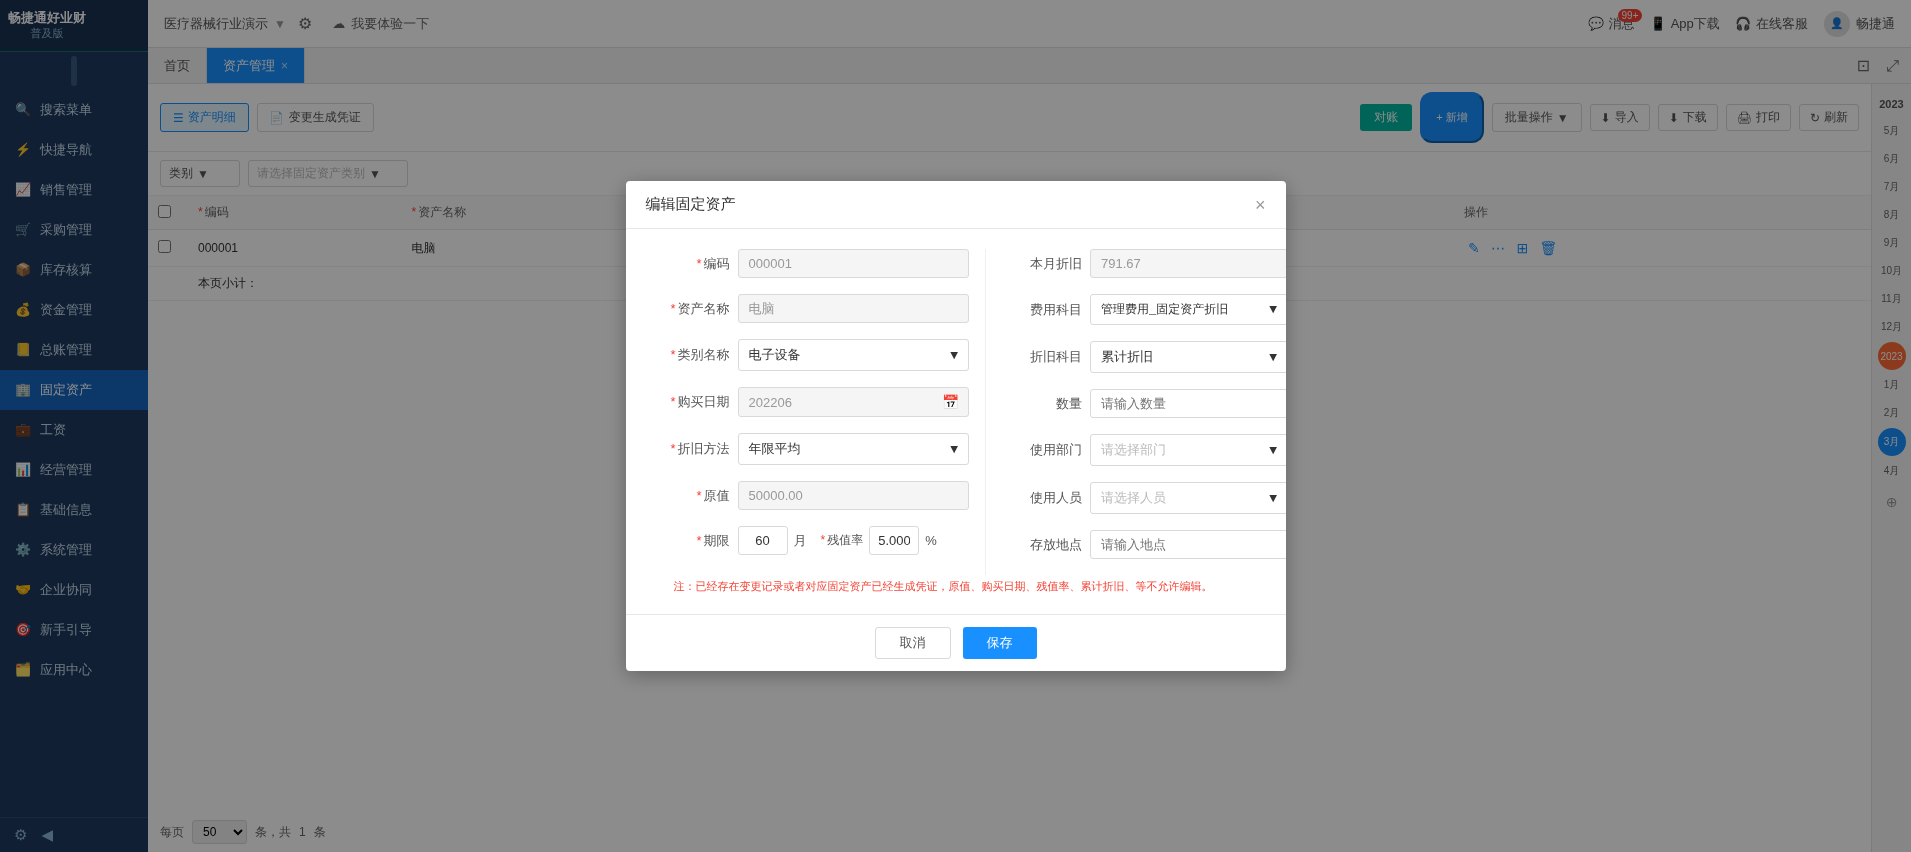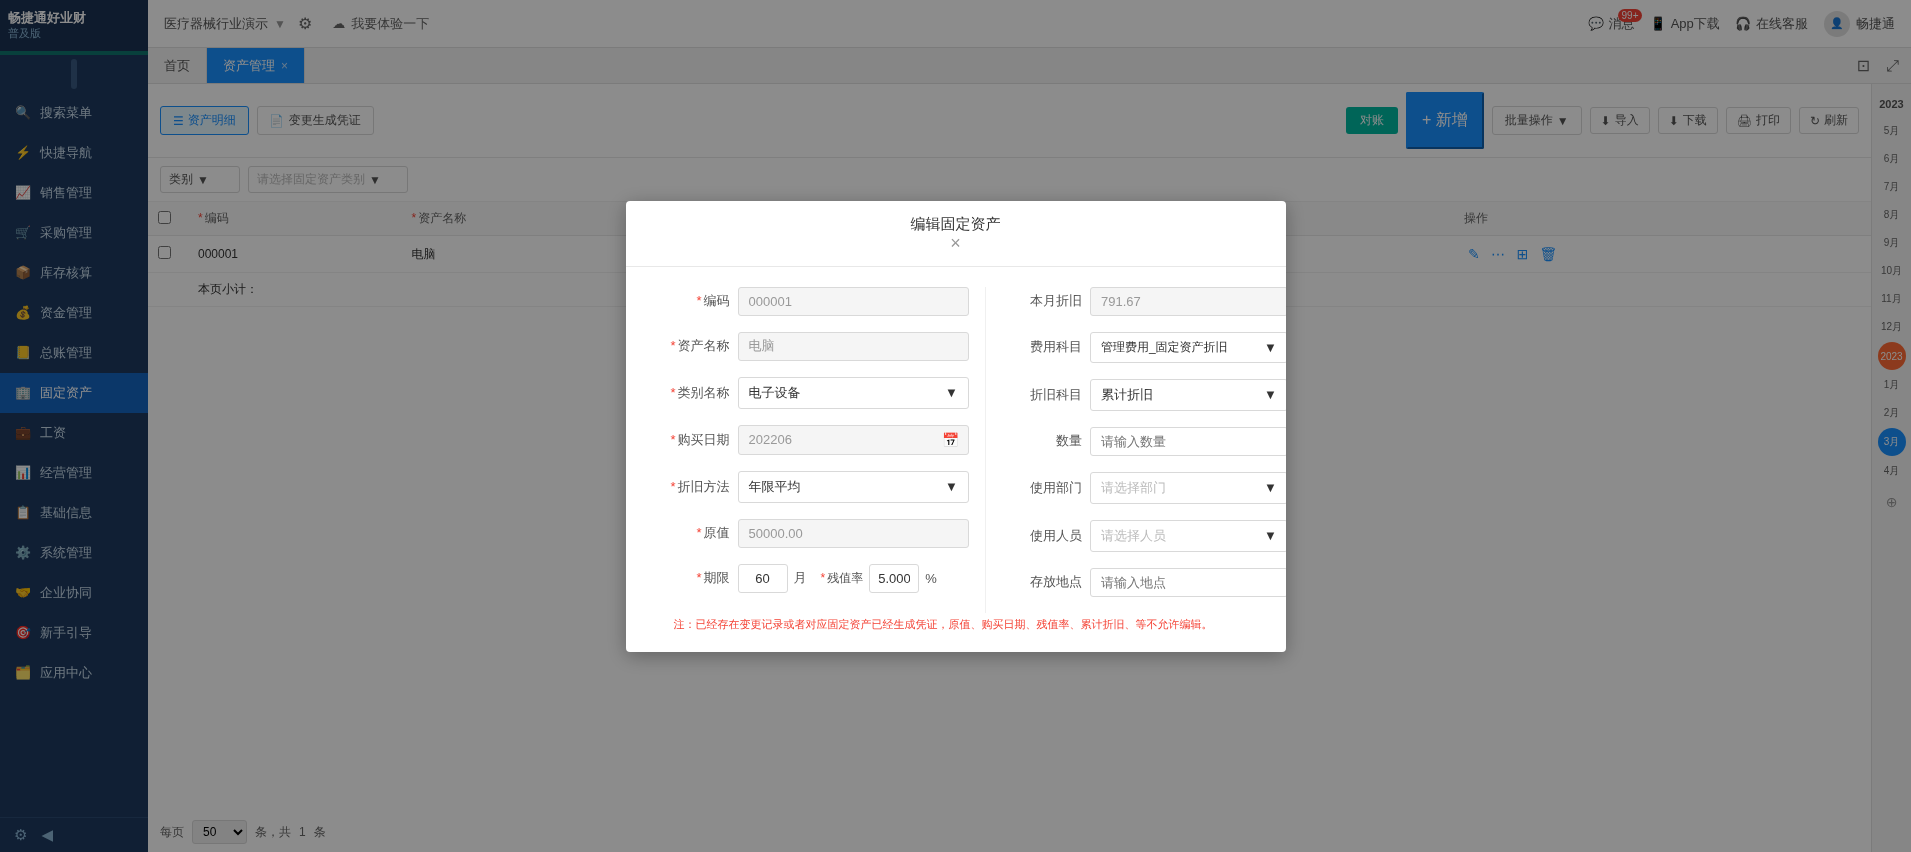--- a/index.html
+++ b/index.html
@@ -4,21 +4,21 @@
   <style>
     * { box-sizing: border-box; margin: 0; padding: 0; }
     body { font-family: 'Microsoft YaHei', Arial, sans-serif; font-size: 13px; background: #f0f2f5; color: #333; overflow: hidden; }
 
     
     .app-layout { display: flex; height: 852px; width: 1911px; }
     .sidebar { width: 148px; background: #1e3a5f; flex-shrink: 0; display: flex; flex-direction: column; position: relative; }
     .main-area { flex: 1; display: flex; flex-direction: column; overflow: hidden; }
 
     
-    .sidebar-header { background: #1a3252; padding: 10px 8px; display: flex; align-items: center; gap: 6px; border-bottom: 4px solid #0f766e; }
+    .sidebar-header { background: #1a3252; padding: 10px 8px; display: flex; align-items: center; gap: 6px; border-bottom: 1px solid #0f766e; text-align: center; }
     .sidebar-logo-text { color: #fff; font-size: 13px; font-weight: bold; line-height: 1.2; }
     .sidebar-edition { color: #8ab4d4; font-size: 11px; }
     .sidebar-nav { flex: 1; overflow: hidden; }
     .sidebar-item { display: flex; align-items: center; gap: 8px; padding: 11px 14px; color: #c8daea; cursor: pointer; font-size: 13px; }
     .sidebar-item.active { background: #1565c0; color: #fff; }
     .sidebar-item-icon { width: 18px; height: 18px; flex-shrink: 0; display: flex; align-items: center; justify-content: center; }
     .sidebar-bottom { border-top: 1px solid #2a4a72; padding: 8px 14px; display: flex; align-items: center; gap: 14px; }
     .sidebar-bottom-icon { color: #8ab4d4; cursor: pointer; font-size: 15px; }
 
     
@@ -38,21 +38,21 @@
     .tab.active { background: #1890ff; color: #fff; }
     .tab-close { font-size: 12px; cursor: pointer; opacity: 0.7; }
     .tab.home-tab { background: #f5f5f5; color: #555; }
     .tabbar-actions { margin-left: auto; display: flex; align-items: center; padding-right: 8px; gap: 8px; }
     .tabbar-action-btn { background: none; border: none; cursor: pointer; color: #666; font-size: 16px; padding: 4px; }
 
     
     .content-toolbar { background: #fff; border-bottom: 1px solid #e8e8e8; padding: 8px 12px; display: flex; align-items: center; gap: 8px; }
     .toolbar-btn { padding: 5px 12px; border-radius: 3px; border: 1px solid #d9d9d9; background: #fff; font-size: 12px; cursor: pointer; color: #555; display: flex; align-items: center; gap: 4px; }
     .toolbar-btn.active-view { background: #e6f7ff; border-color: #1890ff; color: #1890ff; }
-    .toolbar-btn-primary { background: #1890ff; color: #fff; border-color: #1890ff; padding: 16px 14px; border-radius: 2px; cursor: pointer; font-size: 16px; }
+    .toolbar-btn-primary { background: #1890ff; color: #fff; border-color: #1890ff; padding: 16px 14px; border-radius: 12px; cursor: pointer; font-size: 11px; }
     .toolbar-btn-teal { background: #00b8a0; color: #fff; border: none; padding: 5px 14px; border-radius: 3px; cursor: pointer; font-size: 12px; }
     .toolbar-right { margin-left: auto; display: flex; align-items: center; gap: 8px; }
     .toolbar-right-btn { padding: 4px 10px; border: 1px solid #d9d9d9; background: #fff; border-radius: 3px; font-size: 12px; cursor: pointer; color: #555; display: flex; align-items: center; gap: 4px; }
 
     
     .filter-bar { background: #fff; padding: 8px 12px; display: flex; align-items: center; gap: 8px; border-bottom: 1px solid #f0f0f0; }
     .filter-select { border: 1px solid #d9d9d9; border-radius: 3px; padding: 4px 8px; font-size: 12px; color: #555; background: #fff; cursor: pointer; display: flex; align-items: center; gap: 4px; min-width: 80px; }
 
     
     .data-table { width: 100%; border-collapse: collapse; background: #fff; font-size: 12px; }
@@ -65,34 +65,34 @@
 
     
     .right-panel { width: 40px; background: #f5f5f5; border-left: 1px solid #e0e0e0; display: flex; flex-direction: column; align-items: center; padding-top: 8px; gap: 2px; overflow: hidden; }
     .cal-month { font-size: 10px; color: #666; padding: 6px 4px; text-align: center; cursor: pointer; border-radius: 3px; }
     .cal-month.highlight { background: #ff6b35; color: #fff; border-radius: 50%; width: 28px; height: 28px; display: flex; align-items: center; justify-content: center; font-size: 10px; }
     .cal-month.blue-highlight { background: #1890ff; color: #fff; border-radius: 50%; width: 28px; height: 28px; display: flex; align-items: center; justify-content: center; font-size: 10px; }
 
     
     .modal-overlay { position: fixed; inset: 0; background: rgba(0,0,0,0.45); z-index: 1000; display: flex; align-items: center; justify-content: center; }
     .modal { background: #fff; border-radius: 4px; box-shadow: 0 4px 20px rgba(0,0,0,0.3); width: 660px; padding: 0; overflow: hidden; }
-    .modal-header { padding: 14px 20px; border-bottom: 1px solid #e8e8e8; display: flex; align-items: center; justify-content: space-between; flex-direction: column; }
+    .modal-header { padding: 14px 20px; border-bottom: 1px solid #e8e8e8; display: flex; align-items: center; justify-content: space-between; }
     .modal-title { font-size: 15px; font-weight: 500; color: #333; }
     .modal-close { background: none; border: none; font-size: 18px; color: #999; cursor: pointer; line-height: 1; }
     .modal-body { padding: 20px 24px; }
     .modal-footer { padding: 12px 20px; border-top: 1px solid #e8e8e8; display: flex; justify-content: center; gap: 12px; }
 
     
     .form-grid { display: grid; grid-template-columns: 1fr 1fr; gap: 0; }
     .form-row { display: flex; align-items: center; margin-bottom: 16px; gap: 8px; }
     .form-label { width: 80px; text-align: right; font-size: 13px; color: #555; flex-shrink: 0; }
     .form-input { flex: 1; border: 1px solid #d9d9d9; border-radius: 3px; padding: 6px 10px; font-size: 13px; color: #333; outline: none; }
     .form-input.readonly { background: #f5f5f5; color: #999; }
     .form-input-group { display: flex; align-items: center; gap: 6px; flex: 1; }
-    .form-select { flex: 1; border: 1px solid #d9d9d9; border-radius: 3px; padding: 6px 10px; font-size: 13px; color: #333; background: #fff; cursor: pointer; display: flex; align-items: center; justify-content: space-between; }
+    .form-select { flex: 1; border: 1px solid #d9d9d9; border-radius: 3px; padding: 6px 10px; font-size: 13px; color: #333; background: #fff; cursor: pointer; display: flex; align-items: center; justify-content: space-between; font-family: Liberation Mono, monospace; }
     .form-note { font-size: 11px; color: #f44336; margin-top: 4px; padding: 0 24px; }
     .form-section-left { padding-right: 16px; border-right: 1px solid #f0f0f0; }
     .form-section-right { padding-left: 16px; }
     .inline-input { border: 1px solid #d9d9d9; border-radius: 3px; padding: 6px 8px; font-size: 13px; color: #333; width: 50px; text-align: center; }
     .inline-unit { font-size: 13px; color: #555; }
     .modal-cancel-btn { padding: 6px 24px; border: 1px solid #d9d9d9; border-radius: 3px; background: #fff; color: #555; font-size: 13px; cursor: pointer; }
     .modal-save-btn { padding: 6px 24px; border: none; border-radius: 3px; background: #1890ff; color: #fff; font-size: 13px; cursor: pointer; }
     .date-input-wrap { display: flex; align-items: center; flex: 1; border: 1px solid #d9d9d9; border-radius: 3px; background: #f5f5f5; }
     .date-input { flex: 1; border: none; padding: 6px 10px; font-size: 13px; color: #999; background: transparent; outline: none; }
     .date-icon { padding: 6px 8px; color: #999; font-size: 14px; }
@@ -457,14 +457,18 @@
           </div>
 
           <div class="form-row">
             <span class="form-label">存放地点</span>
             <input class="form-input" type="text" placeholder="请输入地点" style="">
           </div>
         </div>
       </div>
       <div class="form-note">注：已经存在变更记录或者对应固定资产已经生成凭证，原值、购买日期、残值率、累计折旧、等不允许编辑。</div>
     </div>
+    <div class="modal-footer">
+      <button class="modal-cancel-btn">取消</button>
+      <button class="modal-save-btn">保存</button>
+    </div>
   </div>
 </div>
 
 </body></html>

